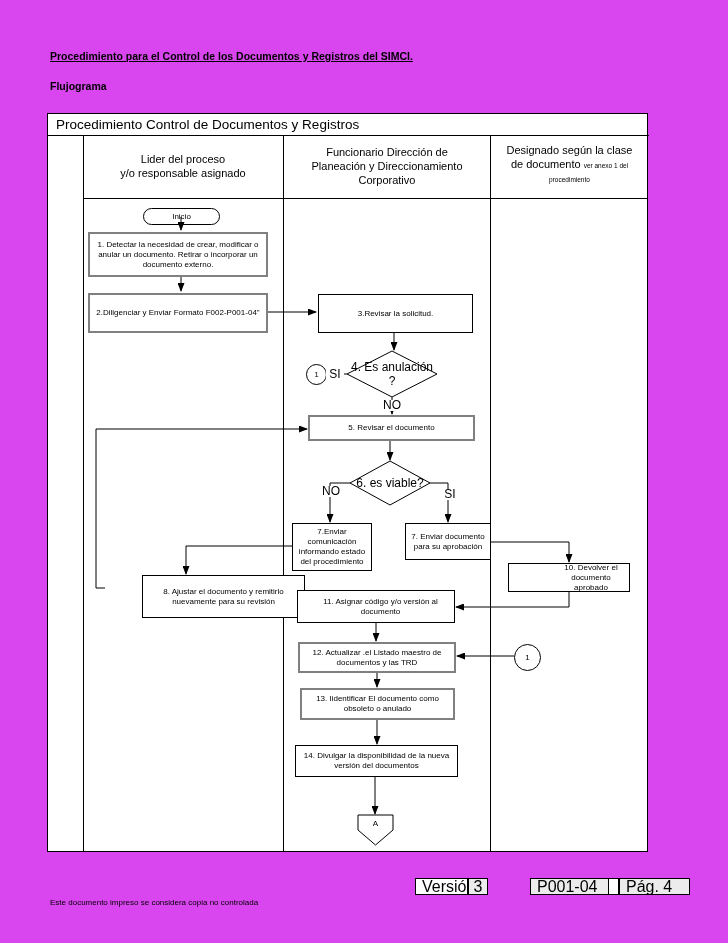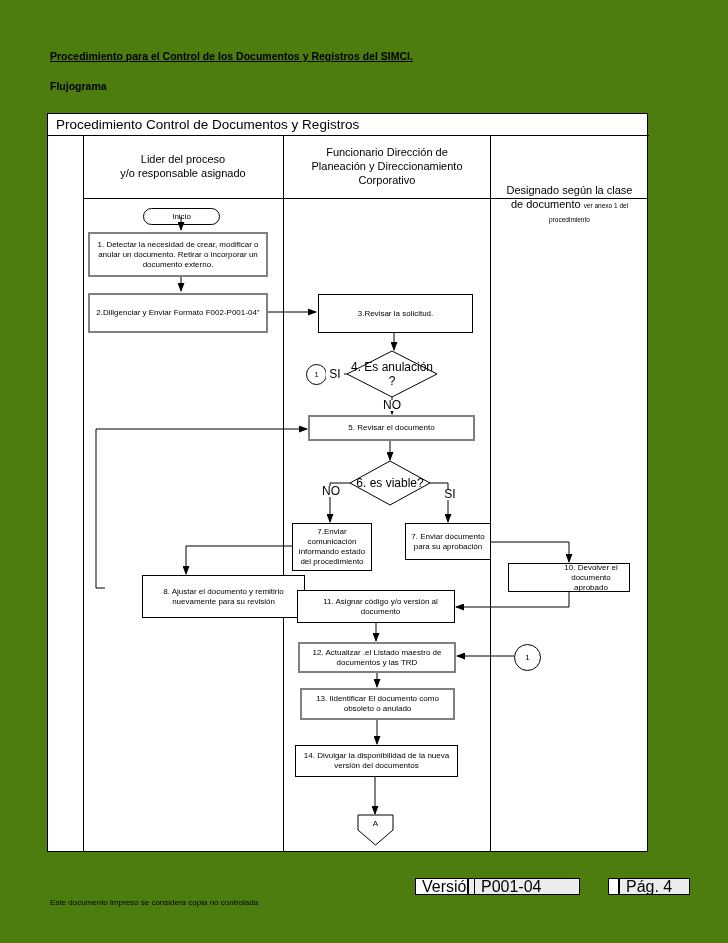--- a/index.html
+++ b/index.html
@@ -1,16 +1,16 @@
 <!DOCTYPE html>
 <html><head>
 <meta charset="utf-8">
 <style>
   html,body{margin:0;padding:0;background:#fff;}
-  .canvas{position:relative;width:728px;height:943px;background:#4d7c0f;
+  .canvas{position:relative;width:728px;height:943px;background:#d946ef;
           font-family:"Liberation Sans",sans-serif;color:#000;overflow:hidden;}
 
   
   .doc-title{position:absolute;left:50px;top:50px;font-size:10.5px;font-weight:bold;
              text-decoration:underline;white-space:nowrap;}
   .section-title{position:absolute;left:50px;top:80px;font-size:10.5px;font-weight:bold;}
 
   
   .frame{position:absolute;left:47px;top:113px;width:601px;height:739px;
          border:1px solid #000;box-sizing:border-box;background:#fff;}
@@ -21,21 +21,21 @@
   .vl-b{left:283px;top:135px;width:1px;height:717px;}
   .vl-c{left:490px;top:135px;width:1px;height:717px;}
 
   .table-title{position:absolute;left:56px;top:113px;height:22px;display:flex;
                align-items:center;font-size:13.5px;}
   .lane{position:absolute;top:136px;height:62px;display:flex;align-items:center;
         justify-content:center;text-align:center;font-size:11px;line-height:1.25;
         white-space:pre-line;}
   .lane1{left:84px;width:198px;}
   .lane2{left:285px;width:204px;}
-  .lane3{left:492px;width:155px;display:block;padding-top:8px;box-sizing:border-box;margin-top:40px;}
+  .lane3{left:492px;width:155px;display:block;padding-top:8px;box-sizing:border-box;}
   .lane3 .note{font-size:6.5px;white-space:normal;}
 
   
   .node{position:absolute;background:#fff;border:1px solid #000;box-sizing:border-box;
         display:flex;align-items:center;justify-content:center;text-align:center;
         font-size:8px;line-height:1.25;padding:1px 3px;z-index:1;}
   .thick{border:2px solid #808080;}
   .oval{border-radius:9px;}
 
   .inicio{left:143px;top:208px;width:77px;height:17px;}
@@ -68,21 +68,21 @@
   .no4{left:381px;top:400px;width:22px;height:11px;}
   .no6{left:320px;top:486px;width:22px;height:11px;}
   .si6{left:441px;top:489px;width:18px;height:11px;}
   .alab{left:366px;top:817px;width:19px;height:14px;font-size:8px;}
 
   
   .fcell{position:absolute;top:878px;height:17px;border:1px solid #000;box-sizing:border-box;
          display:flex;align-items:center;font-size:16px;padding:0 6px;background:#ececec;}
   .f-version{left:415px;width:53px;background:#fff;}
   .f-vval{left:468px;width:20px;justify-content:center;padding:0;}
-  .f-code{left:474px;width:106px;}
+  .f-code{left:530px;width:106px;}
   .f-spacer{left:608px;width:11px;background:#fff;padding:0;}
   .f-page{left:619px;width:71px;}
 
   .footnote{position:absolute;left:50px;top:898px;font-size:8px;}
 </style>
 </head>
 <body>
 
 <div class="canvas">
 

